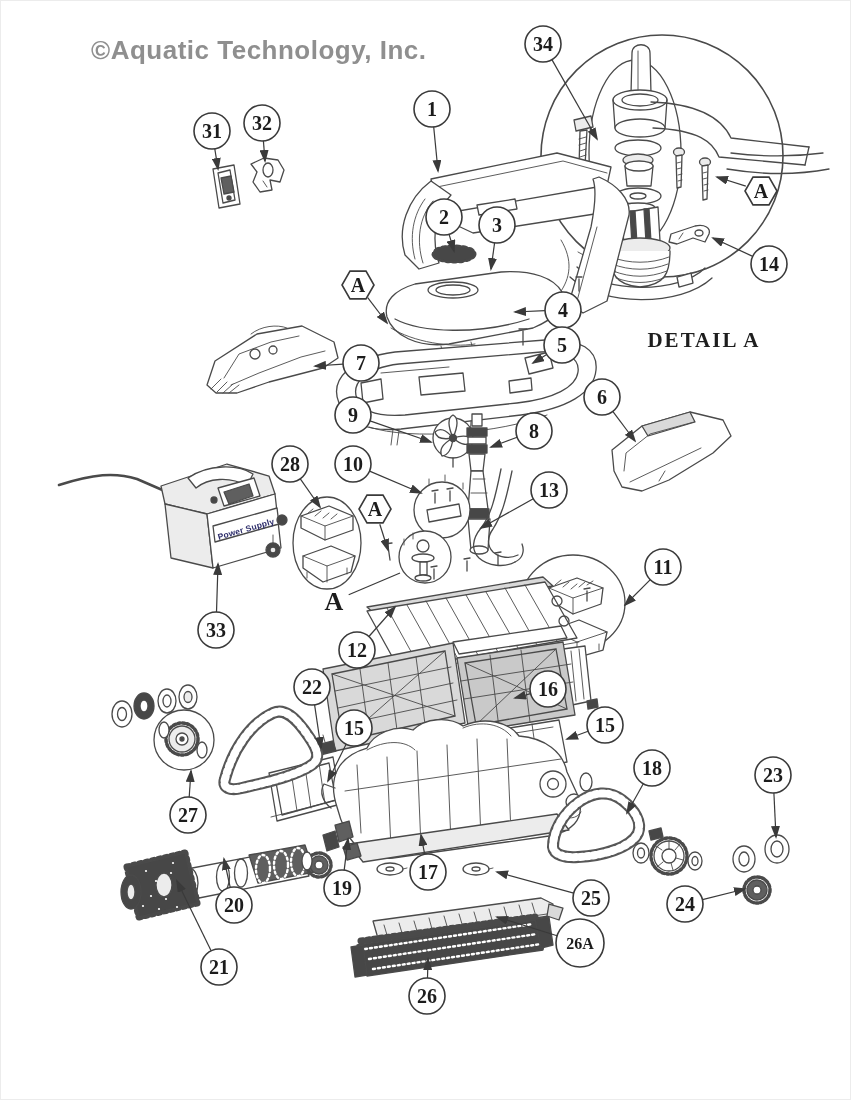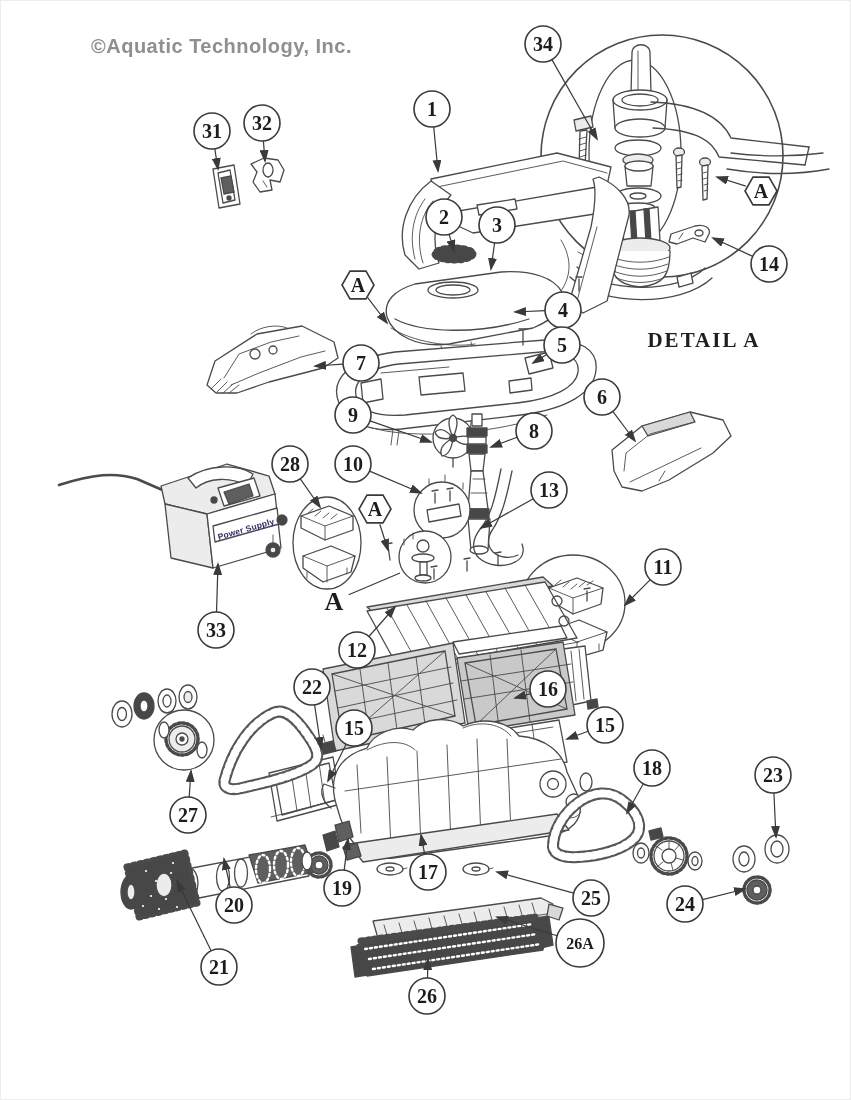--- a/index.html
+++ b/index.html
@@ -1,21 +1,21 @@
 <!DOCTYPE html>
 <html><head>
 <meta charset="utf-8">
 <style>
   html,body{margin:0;padding:0;background:#fff;}
   .stage{position:relative;width:851px;height:1100px;background:#fff;overflow:hidden;
          border:1px solid #ececec;box-sizing:border-box;
          font-family:"Liberation Serif",serif;}
   .watermark{position:absolute;left:90px;top:34px;z-index:5;
              font-family:"Liberation Sans",sans-serif;font-weight:bold;
-             font-size:20px;letter-spacing:.5px;color:#8f8f8f;}
+             font-size:26px;letter-spacing:.5px;color:#8f8f8f;}
   svg.diagram{position:absolute;left:0;top:0;}
   
   #art *{stroke:#4a4a4a;stroke-width:1.3;fill:none;stroke-linecap:round;stroke-linejoin:round;}
   #art .fw{fill:#ffffff}
   #art .fe{fill:#ececec}
   #art .fg{fill:#d9d9d9}
   #art .fgd{fill:#c9c9c9}
   #art .fb{fill:#5f5f5f}
   #art .fd{fill:#474747}
   #art .thin{stroke-width:.9}

